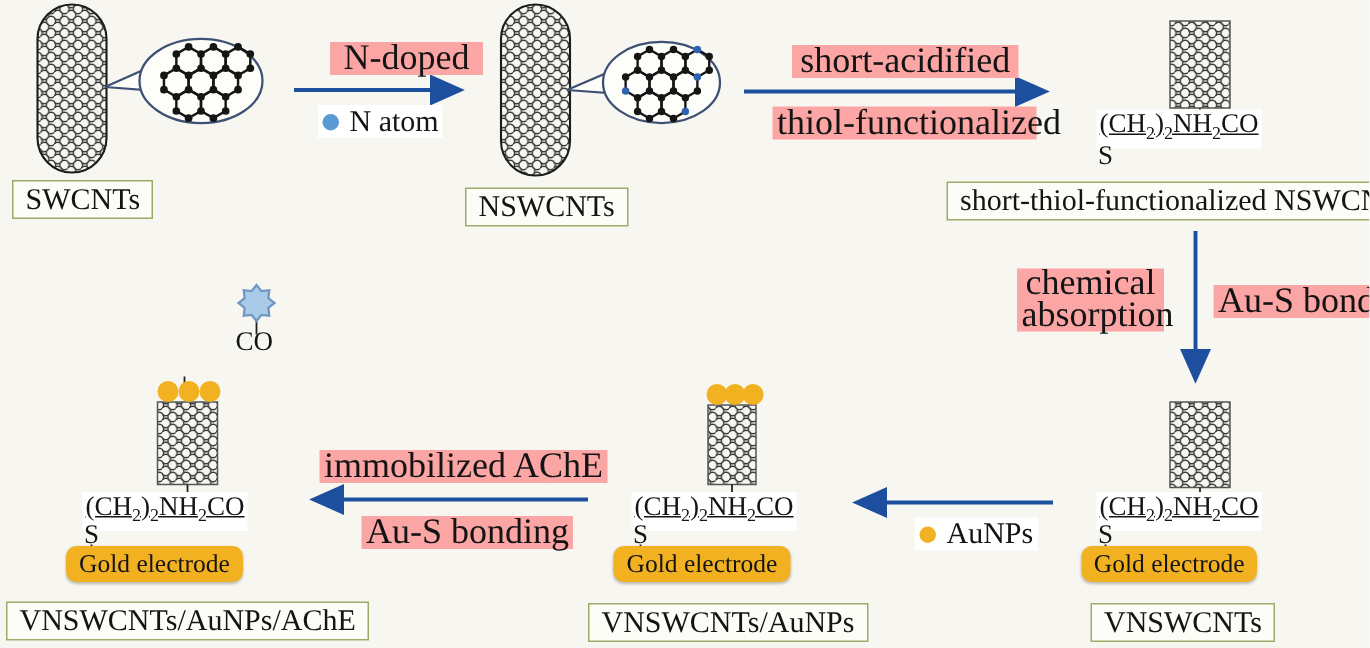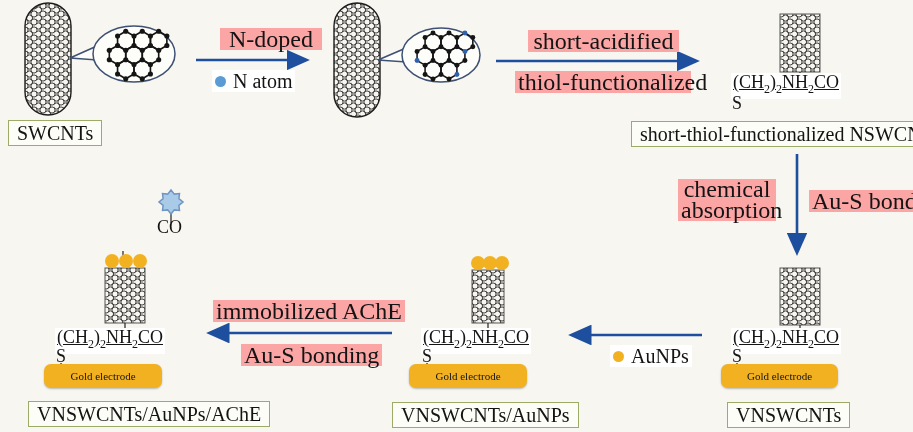--- a/index.html
+++ b/index.html
@@ -8,21 +8,21 @@
   #gfx{position:absolute;left:0;top:0;width:913px;height:432px;}
   .t{position:absolute;white-space:nowrap;z-index:2;}
   .lbl{font-size:24px;background:#fca5a5;padding:0 3px;line-height:22px;}
   .center{text-align:center;}
   .stack span{display:block;text-align:center;line-height:21px;}
   .formula{font-size:18px;background:#fff;padding:0 2px;line-height:19px;text-decoration:underline;}
   .formula sub{font-size:12px;}
   .schar{font-size:18px;line-height:18px;background:transparent;}
   .bigbox{font-size:20px;border:1.6px solid var(--boxborder,#9cab68);background:#fdfdf8;
           padding:0 8px;line-height:24px;}
-  .electrode{background:var(--gold,#f2b121);border-radius:7px;font-size:11px;text-align:center;
+  .electrode{background:var(--gold,#f2b121);border-radius:7px;font-size:17px;text-align:center;
              line-height:24px;box-shadow:0 1px 2px rgba(0,0,0,.25);}
   .legend{display:flex;align-items:center;gap:7px;font-size:20px;background:#fff;padding:0 3px;line-height:22px;}
   .dot{width:11px;height:11px;border-radius:50%;display:inline-block;}
   .dot.blue{background:var(--natom,#5b9bd5);}
   .dot.gold{background:var(--gold,#f2b121);}
   .hexline{fill:none;stroke:#151515;stroke-width:1.7px;}
   .hexdot{fill:#151515;}
   .hexdot.ndot{fill:#2f63b0;}
   .meshc{fill:none;stroke:#3c3c3c;stroke-width:1px;}
   .tube{fill:url(#mesh);stroke:#555;stroke-width:1px;}
@@ -192,20 +192,21 @@
     <polygon class="star" points="366.0,303.0 368.5,306.0 372.4,305.6 372.0,309.5 375.0,312.0 372.0,314.5 372.4,318.4 368.5,318.0 366.0,321.0 363.5,318.0 359.6,318.4 360.0,314.5 357.0,312.0 360.0,309.5 359.6,305.6 363.5,306.0"></polygon>
   </svg>
 
   <div class="t lbl center" style="left:220px;top:28px;width:96px;">N-doped</div>
   <div class="t legend" style="left:212px;top:70px;">
     <span class="dot blue"></span>
     <span>N atom</span>
   </div>
 
   <div class="t bigbox" style="left:8px;top:120px;">SWCNTs</div>
+  <div class="t bigbox" style="left:310px;top:125px;">NSWCNTs</div>
   <div class="t bigbox" style="left:631px;top:121px;">short-thiol-functionalized NSWCNTs</div>
 
   <div class="t lbl center" style="left:528px;top:30px;width:145px;">short-acidified</div>
   <div class="t lbl center" style="left:515px;top:71px;width:170px;">thiol-functionalized</div>
 
   <div class="t formula" style="left:731px;top:73px;"><span>(CH</span><sub>2</sub><span>)</span><sub>2</sub><span>NH</span><sub>2</sub><span>CO</span></div>
   <div class="t schar" style="left:732px;top:94px;">S</div>
 
   <div class="t lbl stack" style="left:678px;top:179px;width:92px;">
     <span>chemical</span>
@@ -228,15 +229,15 @@
   <div class="t electrode" style="left:409px;top:364px;width:118px;height:24px;">Gold electrode</div>
   <div class="t bigbox" style="left:392px;top:402px;">VNSWCNTs/AuNPs</div>
 
   <div class="t lbl" style="left:213px;top:300px;">immobilized AChE</div>
   <div class="t lbl" style="left:241px;top:344px;">Au-S bonding</div>
 
   <div class="t schar" style="left:157px;top:218px;">CO</div>
   <div class="t formula" style="left:55px;top:328px;"><span>(CH</span><sub>2</sub><span>)</span><sub>2</sub><span>NH</span><sub>2</sub><span>CO</span></div>
   <div class="t schar" style="left:56px;top:347px;">S</div>
   <div class="t electrode" style="left:44px;top:364px;width:118px;height:24px;">Gold electrode</div>
-  <div class="t bigbox" style="left:4px;top:401px;margin-left:24px;">VNSWCNTs/AuNPs/AChE</div>
+  <div class="t bigbox" style="left:4px;top:401px;">VNSWCNTs/AuNPs/AChE</div>
 
 </div>
 
 </body></html>

